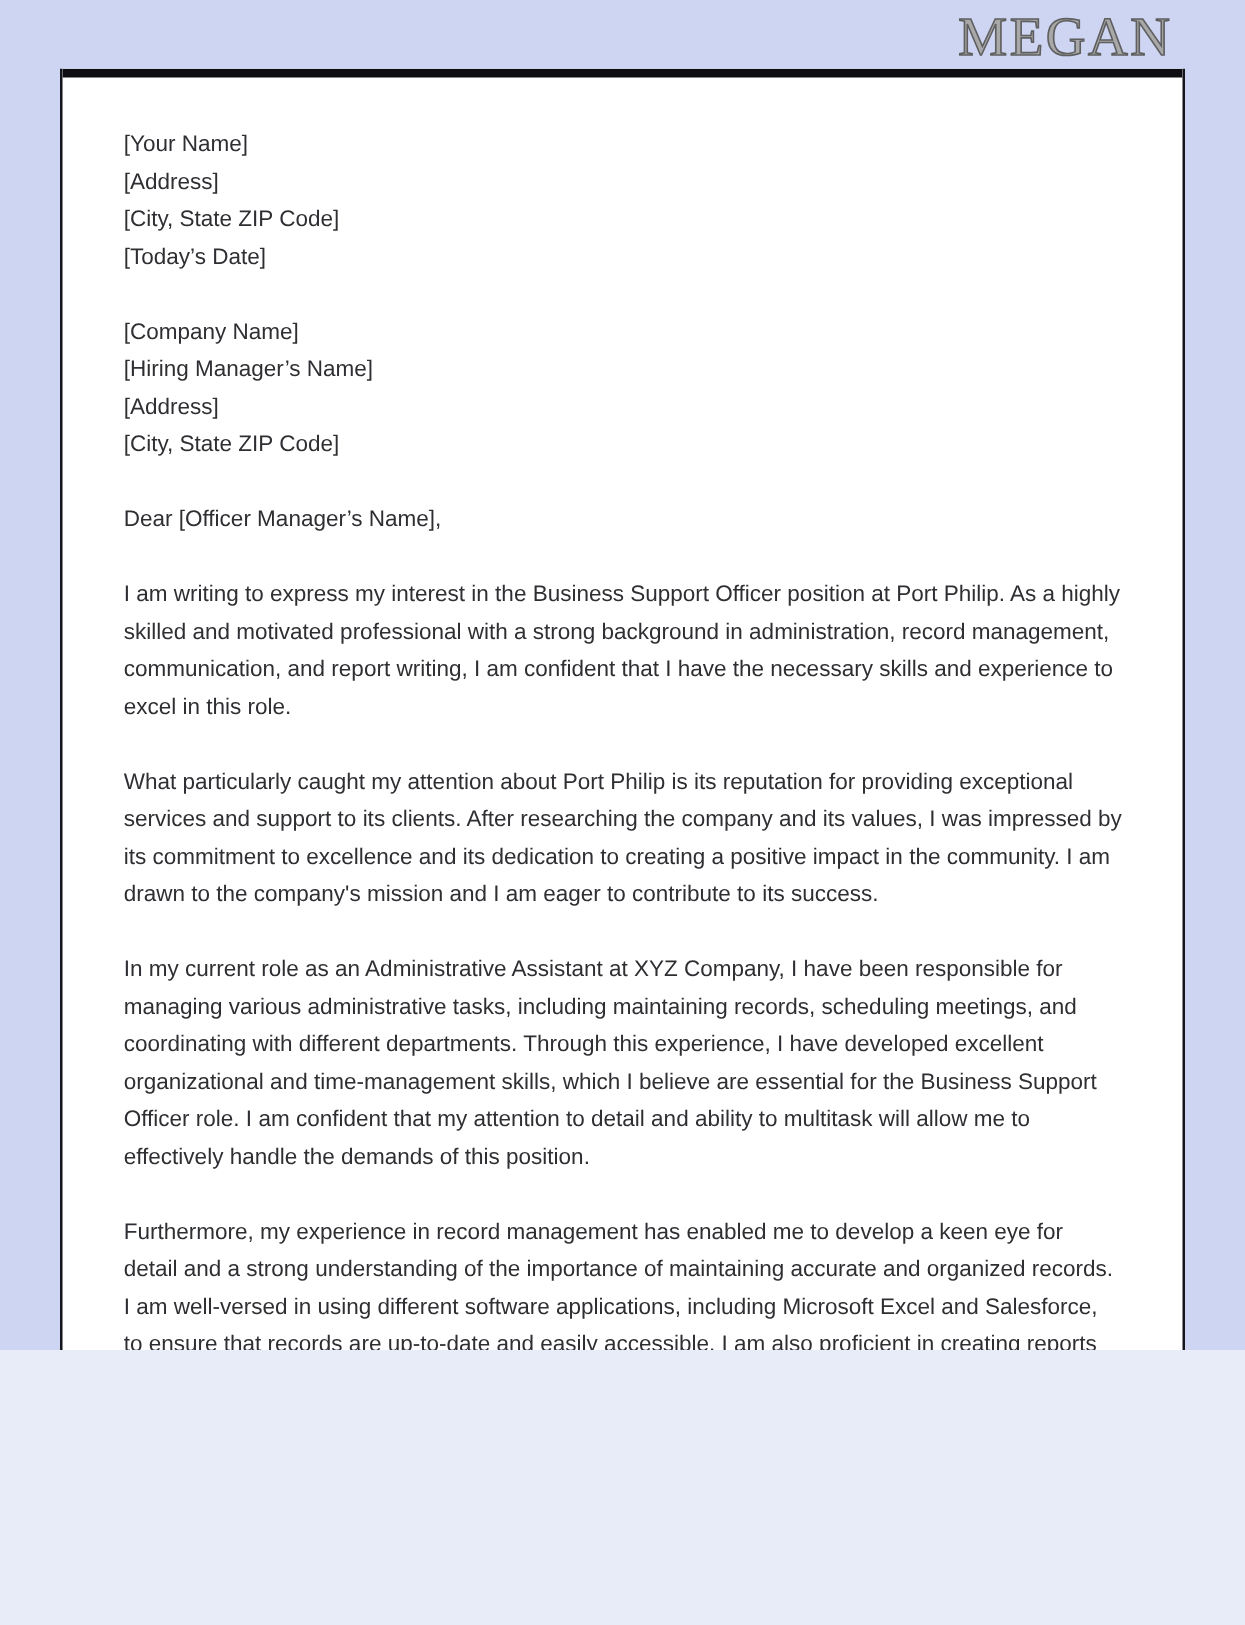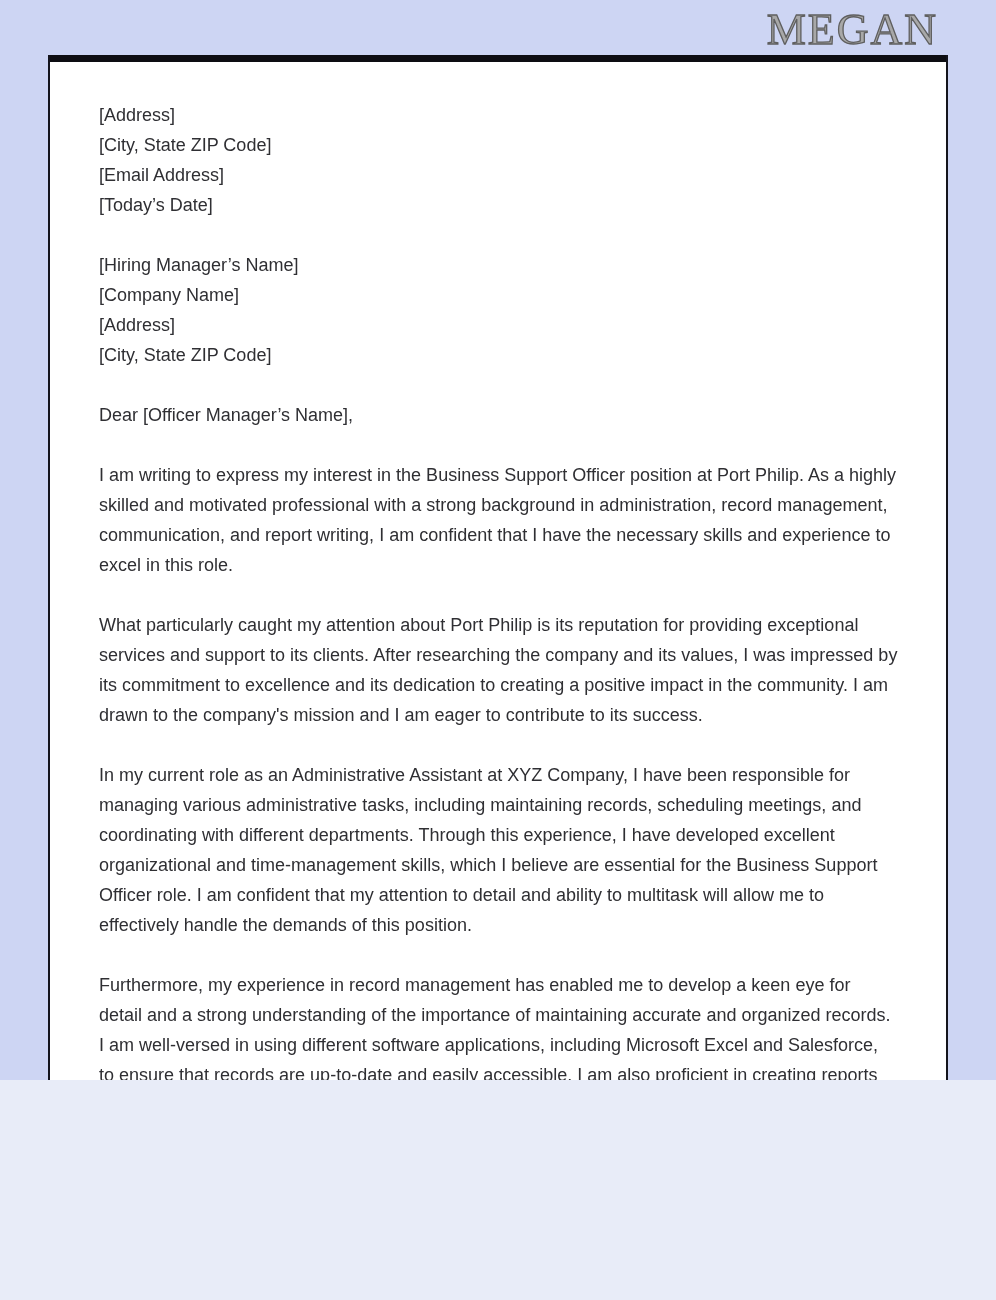--- a/index.html
+++ b/index.html
@@ -74,29 +74,29 @@
 <div class="canvas">
 
   <div class="brand">MEGAN</div>
 
   <div class="page">
     <div class="topbar"></div>
 
     <div class="letter">
 
       <div class="block">
+        <div class="line">[Your Name]</div>
         <div class="line">[Address]</div>
         <div class="line">[City, State ZIP Code]</div>
-        <div class="line">[Email Address]</div>
         <div class="line">[Today’s Date]</div>
       </div>
 
       <div class="block">
+        <div class="line">[Company Name]</div>
         <div class="line">[Hiring Manager’s Name]</div>
-        <div class="line">[Company Name]</div>
         <div class="line">[Address]</div>
         <div class="line">[City, State ZIP Code]</div>
       </div>
 
       <div class="block">Dear [Officer Manager’s Name],</div>
 
       <p class="para">I am writing to express my interest in the Business Support Officer position at Port Philip. As a highly skilled and motivated professional with a strong background in administration, record management, communication, and report writing, I am confident that I have the necessary skills and experience to excel in this role.</p>
       <p class="para">What particularly caught my attention about Port Philip is its reputation for providing exceptional services and support to its clients. After researching the company and its values, I was impressed by its commitment to excellence and its dedication to creating a positive impact in the community. I am drawn to the company's mission and I am eager to contribute to its success.</p>
       <p class="para">In my current role as an Administrative Assistant at XYZ Company, I have been responsible for managing various administrative tasks, including maintaining records, scheduling meetings, and coordinating with different departments. Through this experience, I have developed excellent organizational and time-management skills, which I believe are essential for the Business Support Officer role. I am confident that my attention to detail and ability to multitask will allow me to effectively handle the demands of this position.</p>
       <p class="para">Furthermore, my experience in record management has enabled me to develop a keen eye for detail and a strong understanding of the importance of maintaining accurate and organized records. I am well-versed in using different software applications, including Microsoft Excel and Salesforce, to ensure that records are up-to-date and easily accessible. I am also proficient in creating reports and presentations, which I believe will be valuable in this role.</p>

